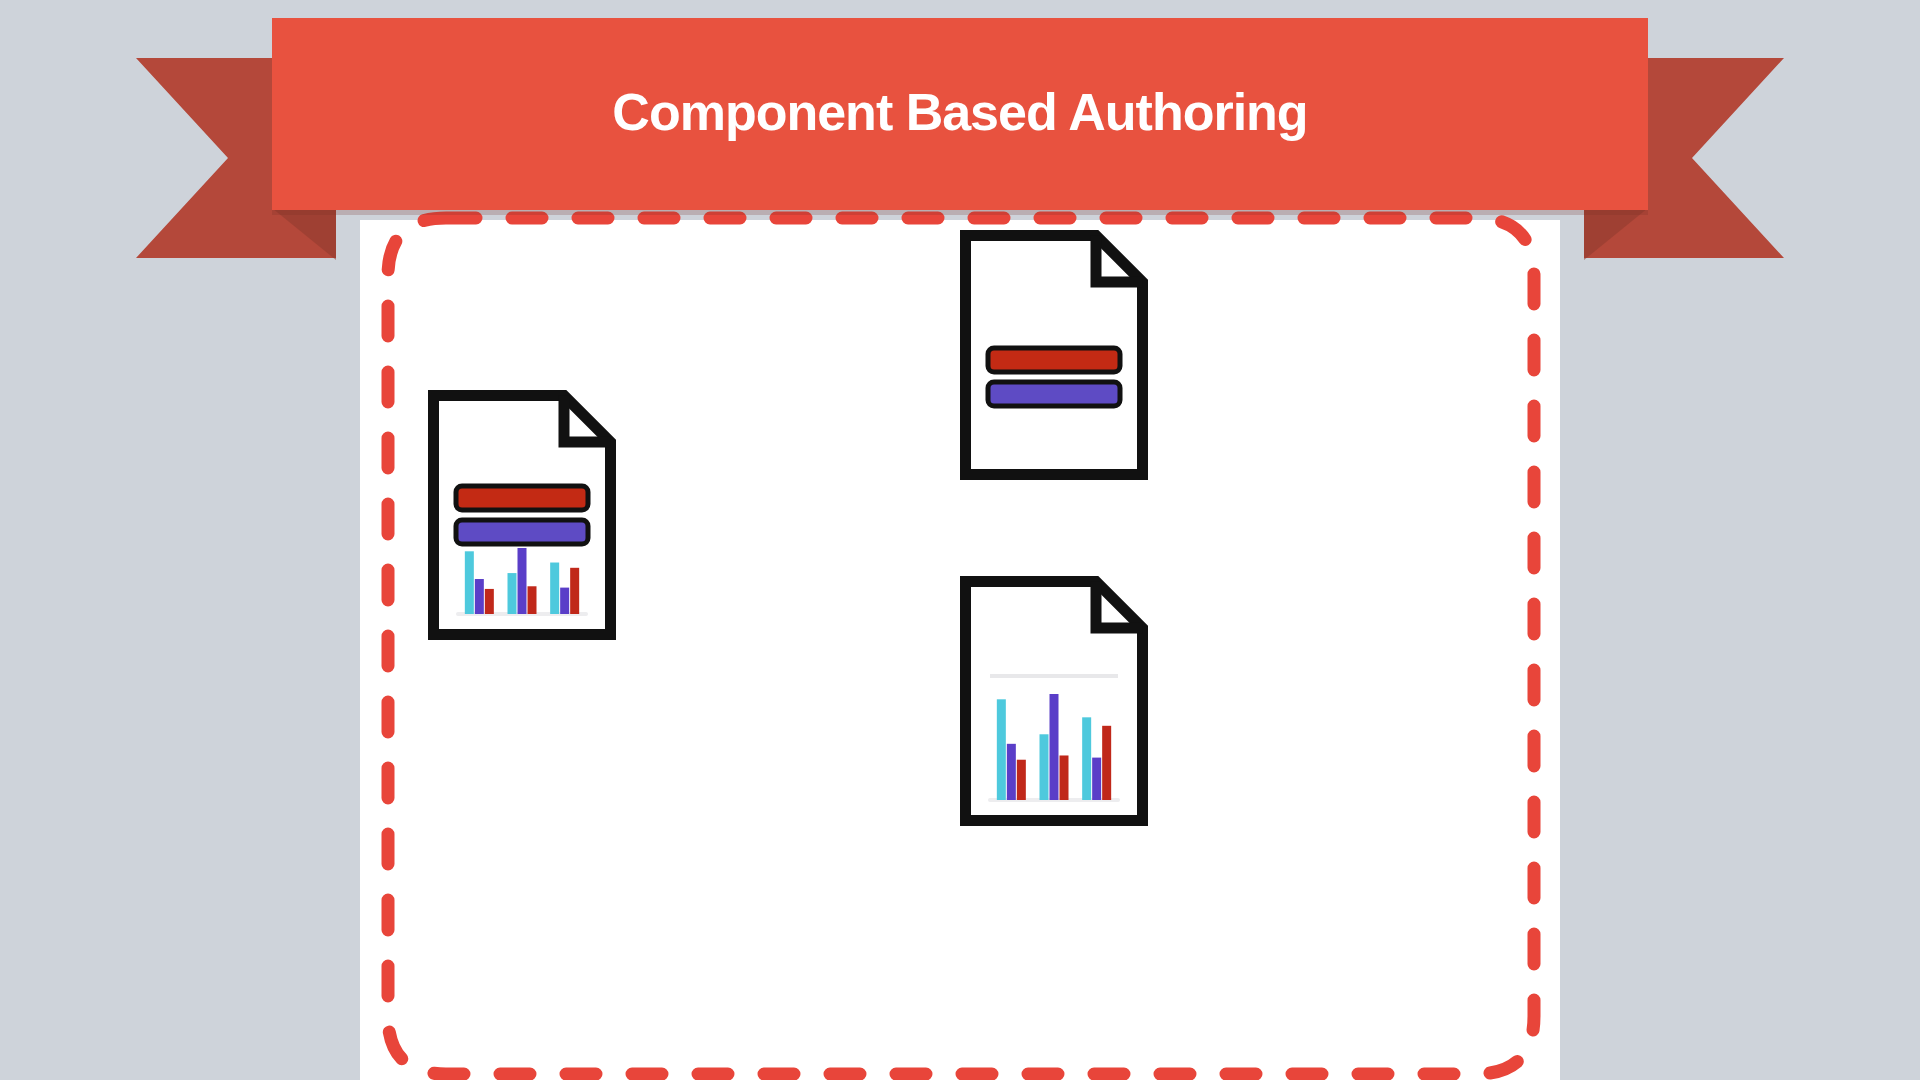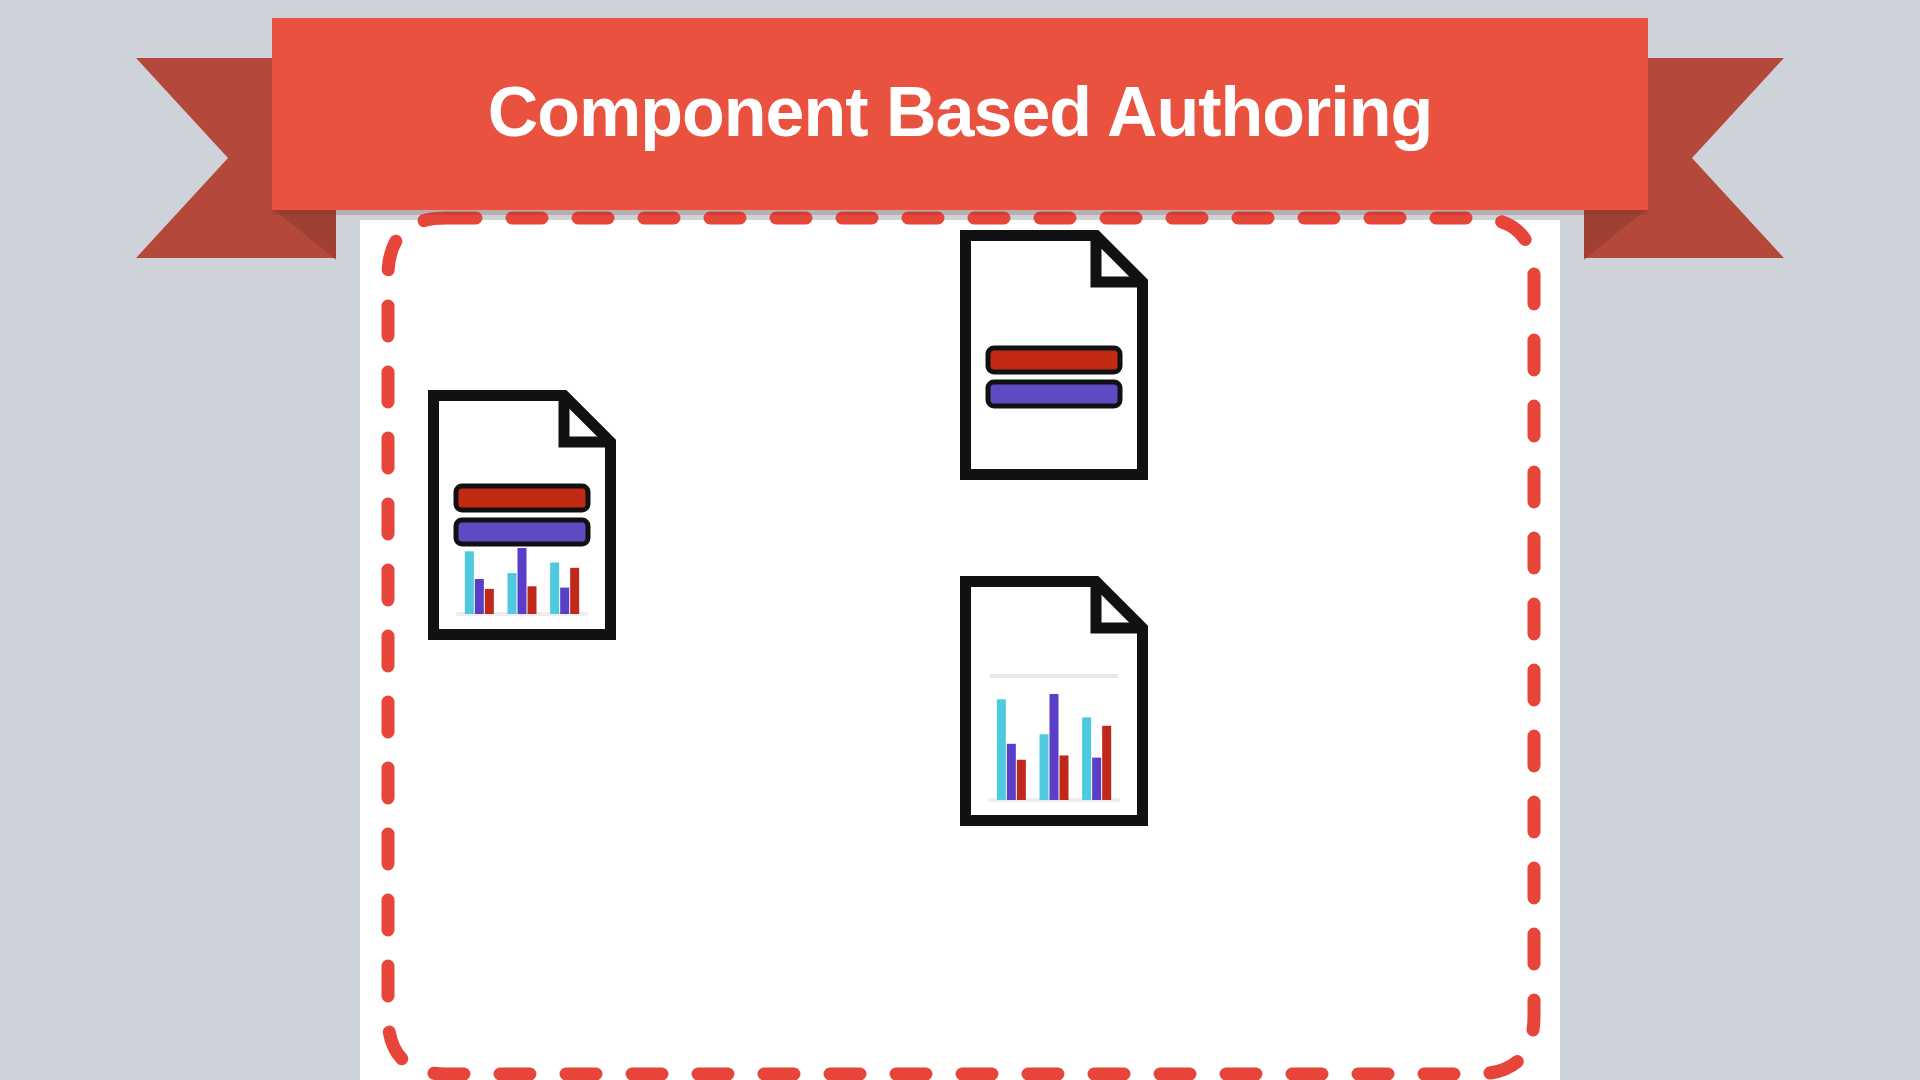--- a/index.html
+++ b/index.html
@@ -43,21 +43,21 @@
   .ribbon-band {
     position: absolute;
     left: 272px; top: 18px;
     width: 1376px; height: 192px;
     background: #e8523f;
     display: flex; align-items: center; justify-content: center;
     box-shadow: 0 5px 0 rgba(120,45,35,0.22);
   }
   .ribbon-title {
     color: #ffffff;
-    font-size: 70px;
+    font-size: 52px;
     font-weight: 700;
     letter-spacing: -1px;
     white-space: nowrap;
     line-height: 1;
     padding-bottom: 4px;
   }
 
   
   .doc { position: absolute; }
   .doc svg { display: block; overflow: visible; }

